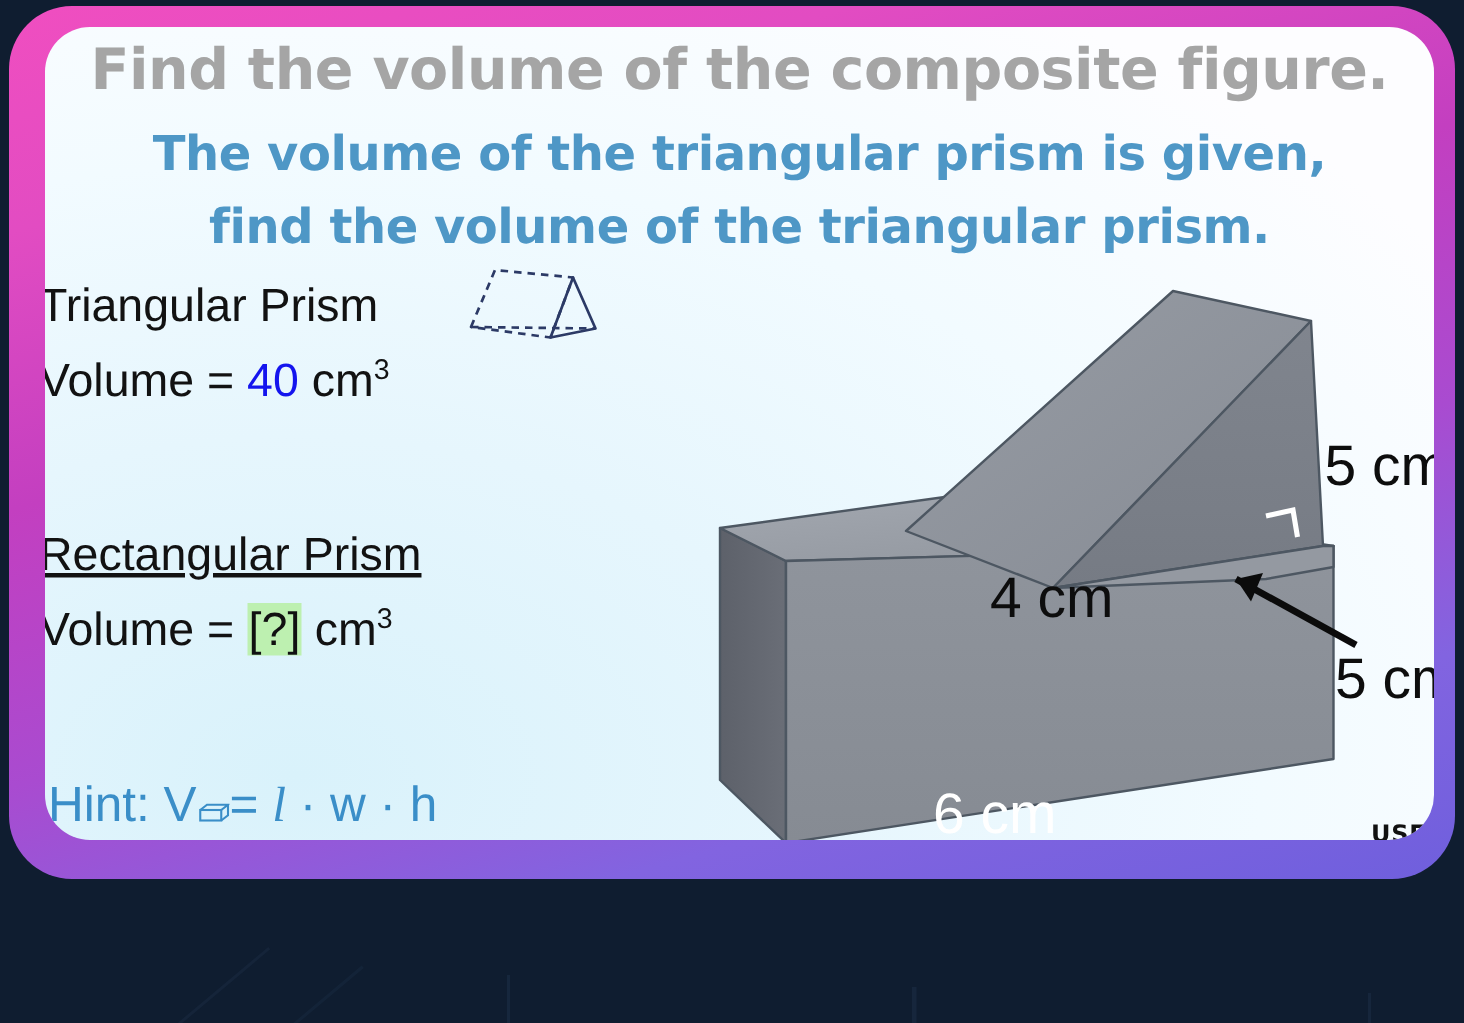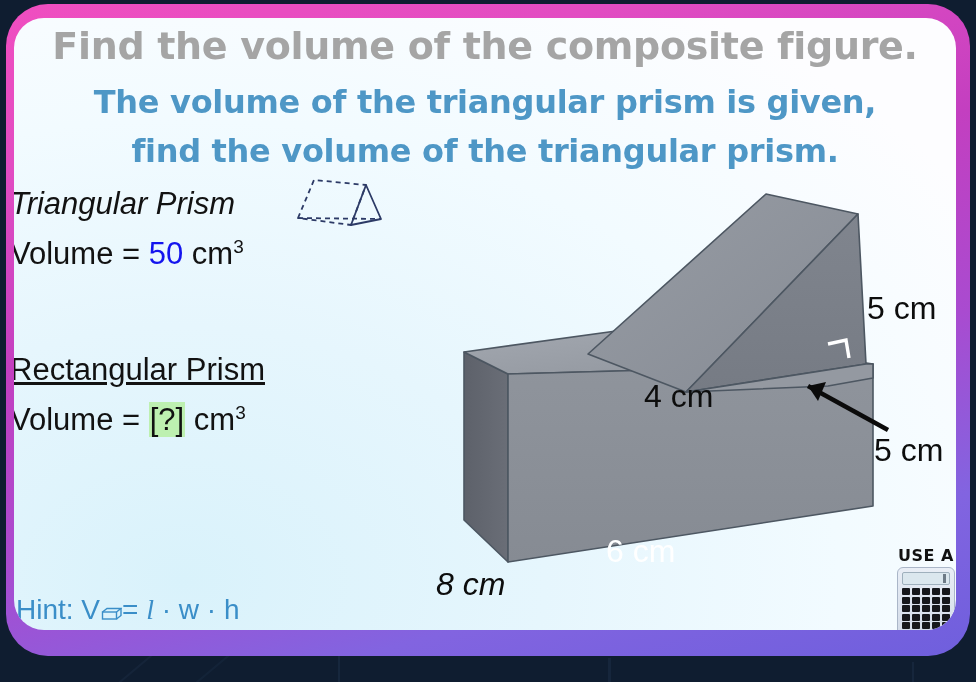--- a/index.html
+++ b/index.html
@@ -9,25 +9,25 @@
     background:#0f1d30;
     font-family:"DejaVu Sans", sans-serif;
   }
   #stage{position:relative;width:976px;height:682px;overflow:hidden;background:#0f1d30;}
 
   
   .bk-line{position:absolute;background:#1d3048;opacity:.85;}
 
   
   #frame{
-    position:absolute;left:6px;top:4px;width:964px;height:652px;
+    position:absolute;left:6px;top:4px;width:964px;height:582px;
     border-radius:42px;
     background:linear-gradient(165deg,#f04ec0 0%,#e24cc2 18%,#c33fc0 40%,#a94bd0 62%,#8264e0 82%,#6f5fdd 100%);
     box-sizing:border-box;
-    padding:14px 14px 26px 8px;
+    padding:14px 14px 26px 24px;
   }
   #card{
     position:relative;width:100%;height:100%;
     border-radius:30px;
     background:
       radial-gradient(120% 130% at 18% 92%, #d9f2fb 0%, #e6f6fd 32%, #f2fbff 58%, #fdfdff 85%);
     overflow:hidden;
   }
 
   
@@ -43,51 +43,51 @@
     position:absolute;left:0;right:0;top:60px;
     font-size:32px;color:#4e97c6;line-height:1.52;
   }
 
   
   .lbl{
     position:absolute;
     font-family:"Liberation Sans", sans-serif;
     font-size:31px;color:#121212;white-space:nowrap;
   }
-  #tri-name{left:-4px;top:168px;font-style:italic;}
+  #tri-name{left:-4px;top:168px;}
   #tri-vol{left:-4px;top:218px;}
   #rect-name{left:-4px;top:334px;text-decoration:underline;}
   #rect-vol{left:-4px;top:384px;}
   .val-blue{color:#1414ee;}
   sup.cube{font-size:19px;vertical-align:super;line-height:0;}
   .qbox{
     background:#bdf0b0;color:#111;padding:0 1px;
     font-size:31px;
   }
 
   
   #tri-thumb{position:absolute;left:280px;top:153px;width:92px;height:70px;}
 
   
   #hint{
     position:absolute;left:2px;bottom:4px;
     font-family:"Liberation Sans", sans-serif;
-    font-size:28px;color:#3a8ec8;white-space:nowrap;
+    font-size:33px;color:#3a8ec8;white-space:nowrap;
   }
   #hint .vsub{position:relative;display:inline-block;width:22px;height:14px;vertical-align:-2px;}
   #hint .ital{font-family:"Liberation Serif", serif;font-style:italic;}
 
   
   #figure{position:absolute;left:404px;top:150px;width:500px;height:480px;}
   .dim{
     position:absolute;
     font-family:"Liberation Sans", sans-serif;
-    font-size:32px;color:#0d0d0d;white-space:nowrap;
-  }
-  .dim.white{color:#ffffff;margin-top:11px;}
+    font-size:38px;color:#0d0d0d;white-space:nowrap;
+  }
+  .dim.white{color:#ffffff;}
 
   
   #calc{
     position:absolute;left:880px;top:527px;width:64px;height:104px;
   }
   #calc .usea{
     position:absolute;left:0;top:0;width:64px;height:22px;
     font-family:"DejaVu Sans", sans-serif;font-weight:bold;font-size:16px;
     color:#111;text-align:center;letter-spacing:.5px;line-height:22px;
   }
@@ -121,21 +121,21 @@
 
       <div id="title1" class="h-line">Find the volume of the composite figure.</div>
       <div id="title2" class="h-line">
         <div>The volume of the triangular prism is given,</div>
         <div>find the volume of the triangular prism.</div>
       </div>
 
       <div class="lbl" id="tri-name">Triangular Prism</div>
 
       <div class="lbl" id="tri-vol">
-        <span>Volume = </span><span class="val-blue">50</span><span> cm</span><sup class="cube">3</sup>
+        <span>Volume = </span><span class="val-blue">40</span><span> cm</span><sup class="cube">3</sup>
       </div>
 
       <svg id="tri-thumb" viewBox="0 0 92 70">
         <g fill="none" stroke="#2c3a66" stroke-width="1.8" stroke-linejoin="round">
           <path d="M4 47 L20 9 L72 14 L57 54 Z" stroke-dasharray="5 4"></path>
           <path d="M57 54 L72 14 L87 48 Z"></path>
           <path d="M4 47 L87 48" stroke-dasharray="5 4"></path>
         </g>
       </svg>
 

